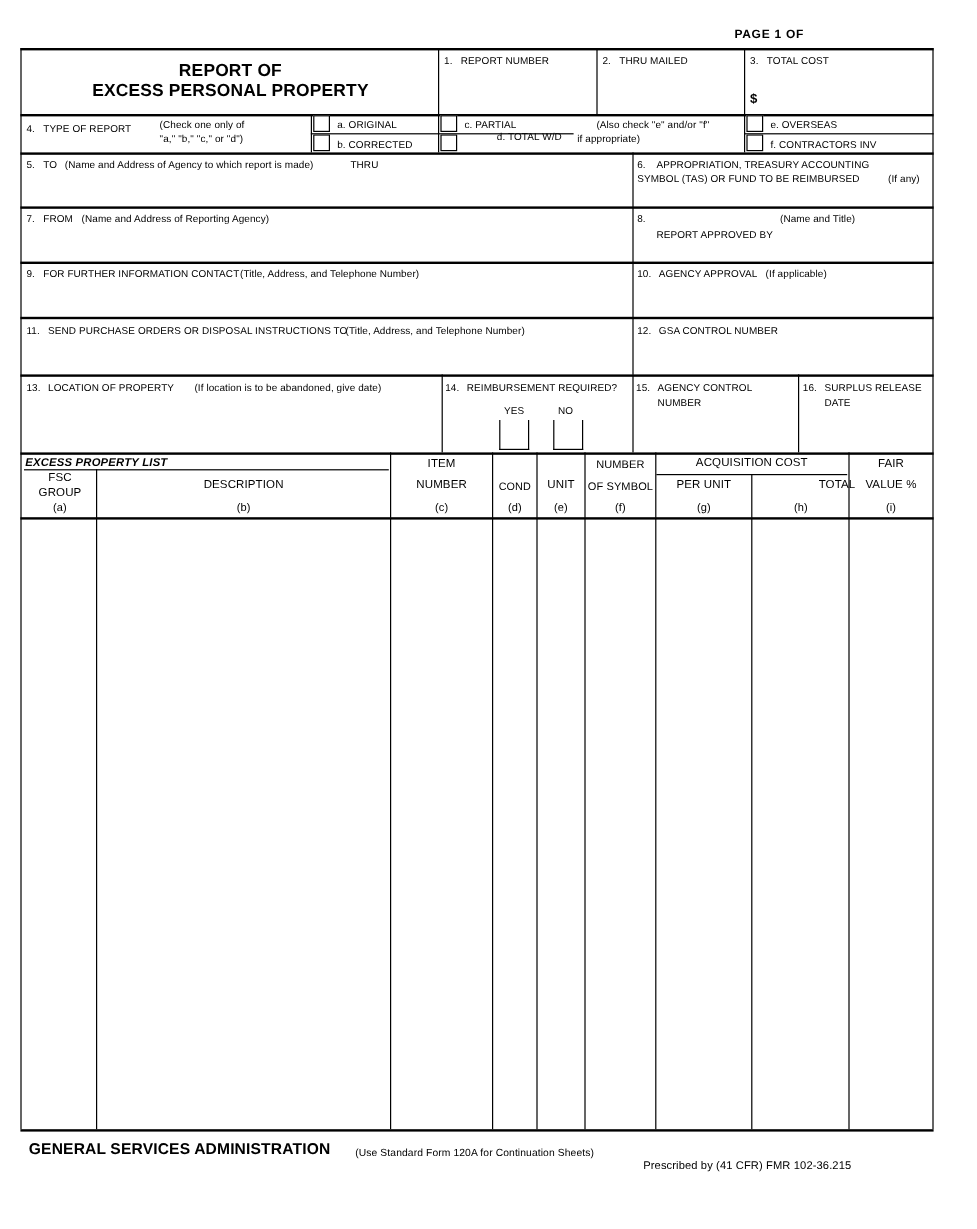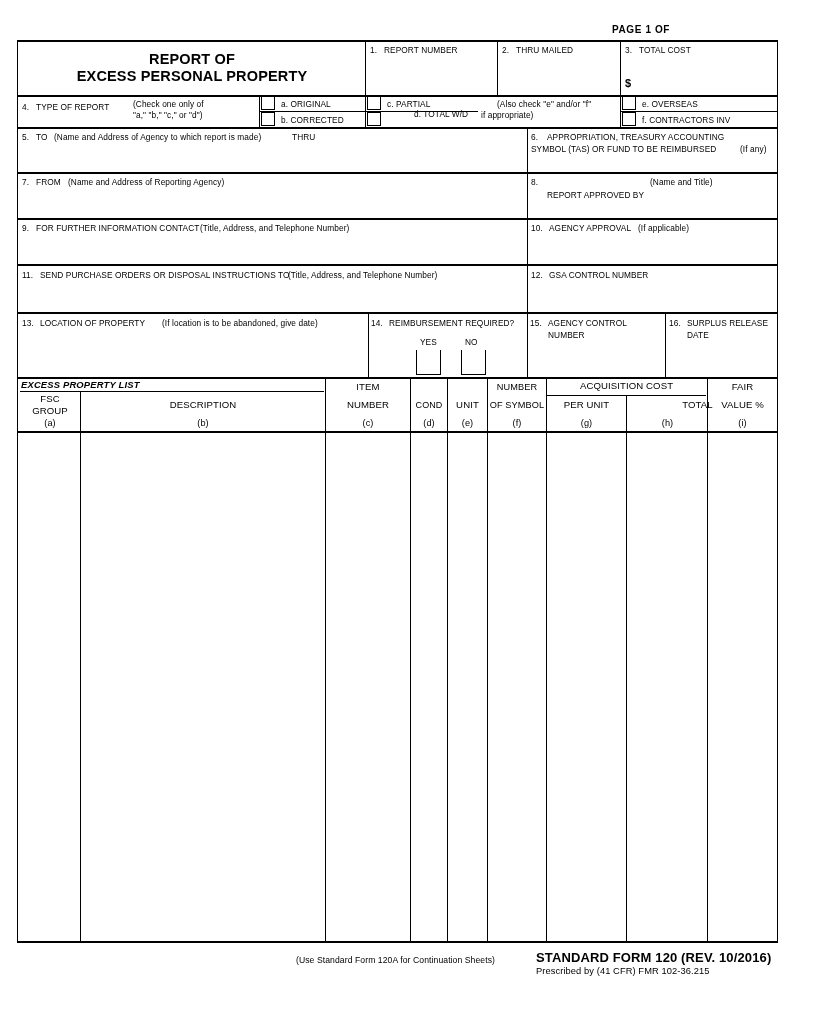--- a/index.html
+++ b/index.html
@@ -325,17 +325,17 @@
   <div class="abs" style="left:19px;  top:432px; width:60px;  height:508px;"></div>
   <div class="abs" style="left:82px;  top:432px; width:242px; height:508px;"></div>
   <div class="abs" style="left:327px; top:432px; width:82px;  height:508px;"></div>
   <div class="abs" style="left:412px; top:432px; width:34px;  height:508px;"></div>
   <div class="abs" style="left:449px; top:432px; width:37px;  height:508px;"></div>
   <div class="abs" style="left:489px; top:432px; width:56px;  height:508px;"></div>
   <div class="abs" style="left:548px; top:432px; width:77px;  height:508px;"></div>
   <div class="abs" style="left:628px; top:432px; width:78px;  height:508px;"></div>
   <div class="abs" style="left:709px; top:432px; width:67px;  height:508px;"></div>
 
+  <div class="foot-gsa" style="left:24px; top:950px;">GENERAL SERVICES ADMINISTRATION</div>
   <div class="foot-note" style="left:296px; top:955px;">(Use Standard Form 120A for Continuation Sheets)</div>
-  <div class="foot-sf" style="left:536px; top:950px;">STANDARD FORM 120 (REV. 10/2016)</div>
   <div class="foot-presc" style="left:536px; top:966px;">Prescribed by (41 CFR) FMR 102-36.215</div>
 
 </div>
 
 </body></html>

